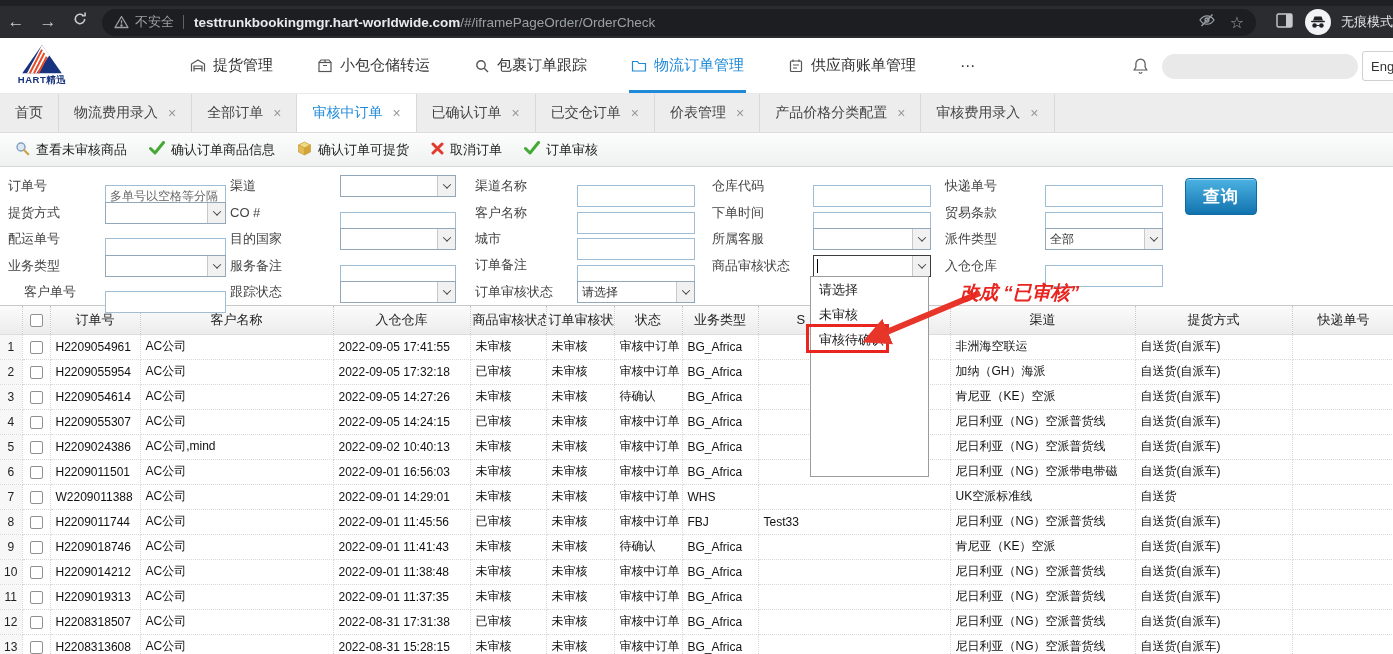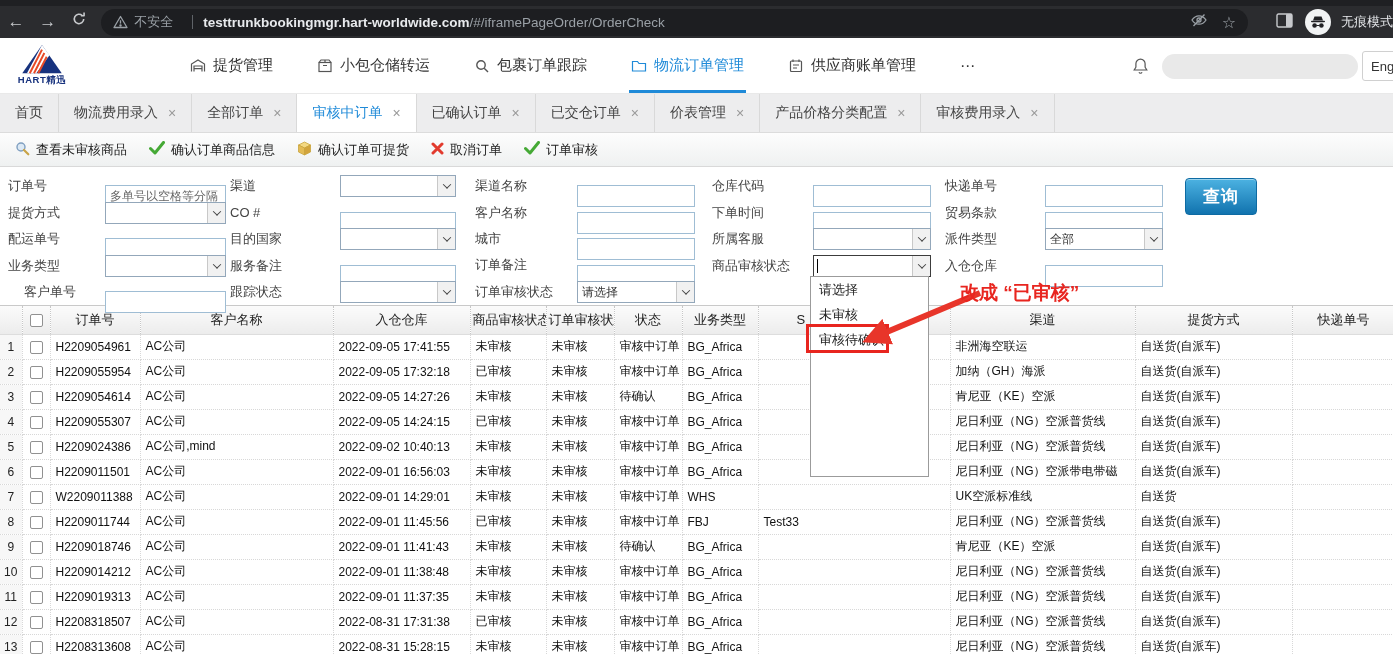--- a/index.html
+++ b/index.html
@@ -7,27 +7,27 @@
   body { font-family:"Liberation Sans","DejaVu Sans",sans-serif; background:#fff; position:relative; }
 
   
   .browser { height:38px; background:#2b2c2f; }
   .top-strip { height:6px; background:#1f2023; }
   .browser-row { height:32px; display:flex; align-items:center; }
   .nav-btn { color:#c7c9cc; font-size:17px; width:32px; text-align:center; line-height:30px; cursor:pointer; }
   .url-pill { height:27px; width:1155px; background:#1d1e21; border-radius:14px; margin-left:6px;
               display:flex; align-items:center; padding:0 12px; }
   .warn-icon { display:flex; align-items:center; margin-right:6px; }
-  .sec-label { color:#9aa0a6; font-size:13px; margin-right:19px; white-space:nowrap; }
+  .sec-label { color:#9aa0a6; font-size:13px; margin-right:9px; white-space:nowrap; }
   .pill-div { width:1px; height:14px; background:#5f6368; margin-right:10px; }
   .url-domain { color:#e8eaed; font-size:13.5px; font-weight:bold; }
   .url-path { color:#9aa0a6; font-size:13.5px; }
   .pill-right { margin-left:auto; display:flex; align-items:center; gap:14px; }
   .star-icon { color:#9aa0a6; font-size:16px; }
-  .chrome-right { display:flex; align-items:center; gap:12px; margin-left:28px; }
+  .chrome-right { display:flex; align-items:center; gap:12px; margin-left:20px; }
   .incog-badge { width:26px; height:26px; border-radius:50%; background:#f1f3f4; display:flex; align-items:center; justify-content:center; }
   .incog-label { color:#e8eaed; font-size:13px; margin-left:-2px; white-space:nowrap; }
 
   
   .app-header { height:56px; background:#fff; border-bottom:1px solid #e9e9e9; display:flex; align-items:center; position:relative; }
   .logo { display:flex; flex-direction:column; align-items:center; margin-left:12px; width:60px; }
   .logo-text { font-size:9.5px; font-weight:bold; color:#17327e; letter-spacing:.5px; margin-top:-2px; white-space:nowrap; }
   .main-menu { display:flex; gap:44px; margin-left:118px; height:100%; align-items:center; }
   .menu-item { display:flex; align-items:center; gap:7px; font-size:15px; color:#333; height:100%; position:relative; cursor:pointer; white-space:nowrap; }
   .menu-item .mi-icon { display:flex; align-items:center; color:#555; }
@@ -74,21 +74,21 @@
              overflow:hidden; white-space:nowrap; background:#fff; }
   .grid td.rownum { background:#f7f7f7; text-align:center; padding:0; color:#222; }
   .grid td.ckcell, .grid th.ckcell { text-align:center; padding:0; }
   .cbox { appearance:none; -webkit-appearance:none; width:13px; height:13px; border:1px solid #919191; border-radius:2px; background:#fff; vertical-align:middle; cursor:pointer; }
 
   
   .dd-panel { position:absolute; left:810px; top:276px; width:119px; height:201px; background:#fff; border:1px solid #9b9b9b; z-index:30; }
   .dd-option { height:25px; line-height:25px; padding-left:8px; font-size:13px; color:#222; cursor:pointer; }
   .red-box { position:absolute; left:806px; top:324px; width:83px; height:29px; border:3px solid #e8251f; z-index:40; }
   .arrow-svg { position:absolute; left:830px; top:282px; width:160px; height:80px; z-index:40; pointer-events:none; }
-  .annotation-text { position:absolute; left:960px; top:280px; font-size:19px; font-weight:bold; color:#e8251f; z-index:40; white-space:nowrap; }
+  .annotation-text { position:absolute; left:960px; top:280px; font-size:19px; font-weight:bold; color:#e8251f; z-index:40; white-space:nowrap;font-style:italic; }
 </style>
 </head>
 <body>
 
 <div class="browser">
   <div class="top-strip"></div>
   <div class="browser-row">
     <span class="nav-btn">←</span>
     <span class="nav-btn">→</span>
     <span class="nav-btn"><svg width="16" height="16" viewBox="0 0 17 17" fill="none" stroke="#c7c9cc" stroke-width="1.7">

